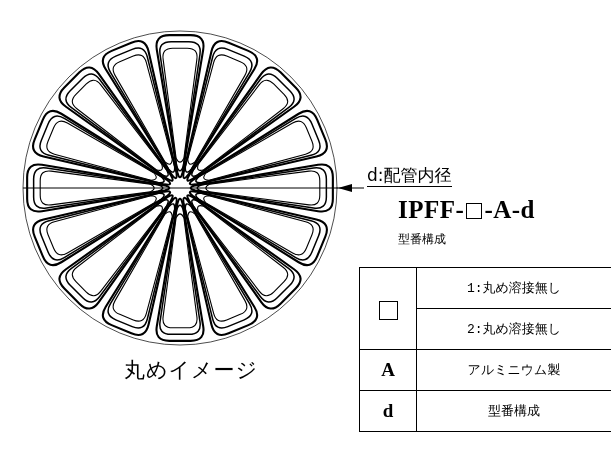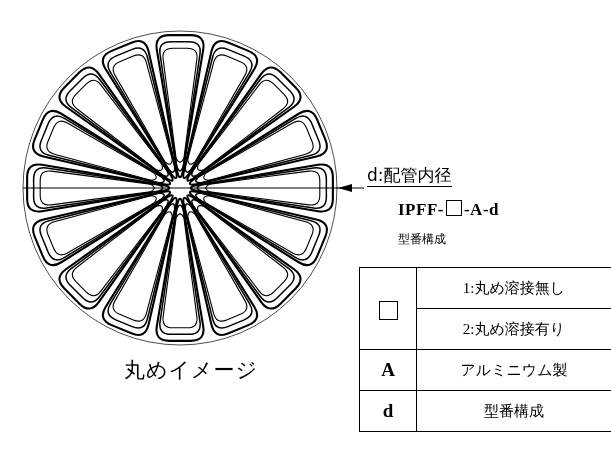--- a/index.html
+++ b/index.html
@@ -43,21 +43,21 @@
     white-space: nowrap;
     border-bottom: 1px solid #000;
     padding-bottom: 1px;
     font-family: "DejaVu Sans", sans-serif;
   }
 
   .partno {
     position: absolute;
     left: 386px;
     top: 198px;
-    font-size: 17px;
+    font-size: 25px;
     line-height: 24px;
     white-space: nowrap;
     letter-spacing: 0.5px;
     font-family: "Liberation Serif", serif;
     font-weight: bold;
   }
 
   .partno-sub {
     position: absolute;
     left: 386px;
@@ -87,22 +87,22 @@
     width: 250px;
     border-collapse: collapse;
     table-layout: fixed;
   }
   #spec-table td {
     border: 1px solid #000000;
     text-align: center;
     vertical-align: middle;
     padding: 0;
     height: 40px;
-    font-size: 15px;
-    font-family: Liberation Serif, serif;
+    font-size: 13px;
+    font-family: Liberation Mono, monospace;
   }
   #spec-table td.keycol {
     width: 56px;
     font-family: "Liberation Serif", serif;
     font-size: 19px;
     font-weight: bold;
   }
   #spec-table td.valcol {
     width: 194px;
     letter-spacing: 0px;
@@ -228,21 +228,21 @@
 
   <div class="caption-roll">丸めイメージ</div>
 
   <table id="spec-table">
     <tbody id="spec-tbody">
         <tr>
           <td class="keycol" rowspan="2"><span class="boxglyph"></span></td>
           <td class="valcol">1:丸め溶接無し</td>
         </tr>
         <tr>
-          <td class="valcol">2:丸め溶接有り</td>
+          <td class="valcol">2:丸め溶接無し</td>
         </tr>
         <tr>
           <td class="keycol">A</td>
           <td class="valcol">アルミニウム製</td>
         </tr>
         <tr>
           <td class="keycol">d</td>
           <td class="valcol">型番構成</td>
         </tr>
       </tbody>

